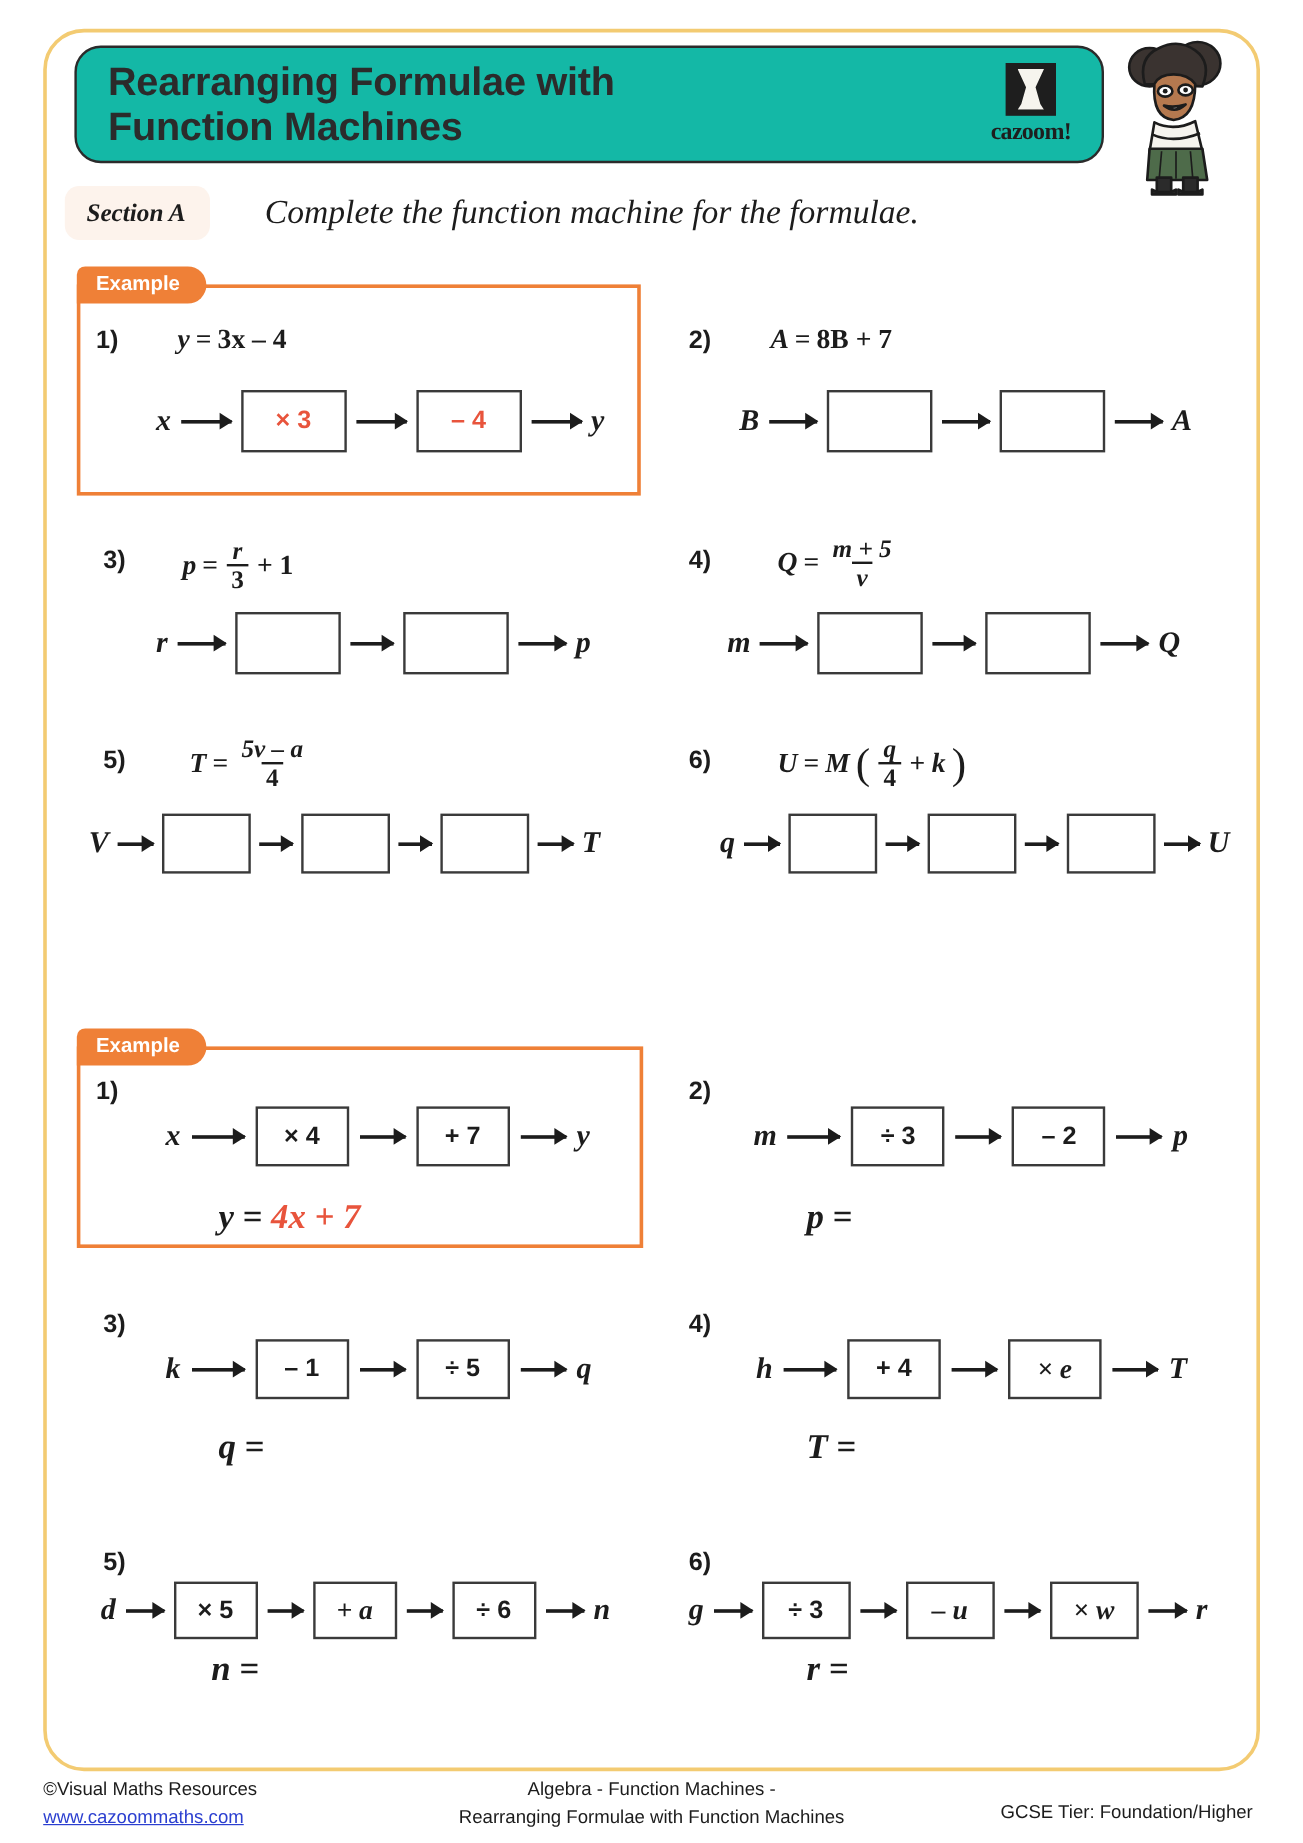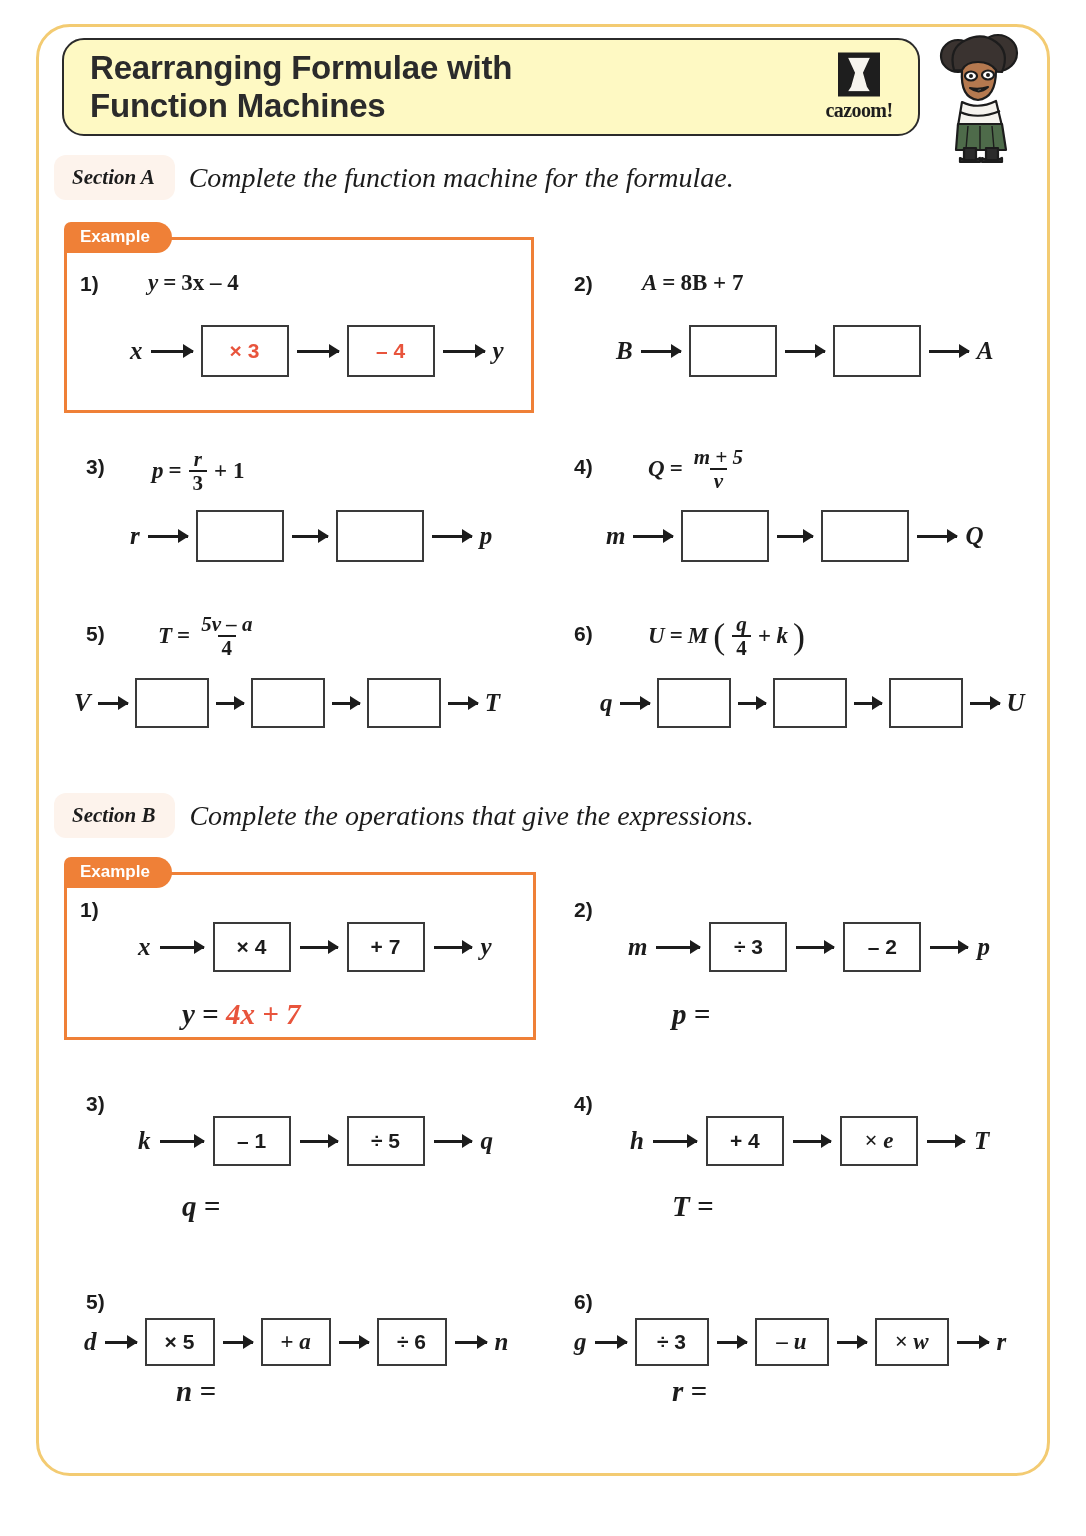--- a/index.html
+++ b/index.html
@@ -21,21 +21,21 @@
     width: 1014px; height: 1452px;
     border: 3px solid #f3cb72;
     border-radius: 34px;
     background: transparent;
   }
   
   .titlebar {
     position: absolute;
     left: 62px; top: 38px;
     width: 858px; height: 98px;
-    background: #fef9c3;
+    background: #14b8a6;
     border: 2.5px solid #2b2b2b;
     border-radius: 22px;
     display: flex; align-items: center;
   }
   .title-text {
     margin-left: 26px;
     font-size: 33px;
     font-weight: bold;
     line-height: 1.14;
     color: #2b2b2b;
@@ -69,21 +69,21 @@
     margin-top: 2px;
     font-family: "Liberation Serif", serif;
     font-weight: bold;
     font-size: 20px;
     letter-spacing: -0.6px;
     color: #1e1e1e;
   }
   
   .mascot { position: absolute; left: 930px; top: 26px; width: 98px; height: 140px; }
   
-  .section-head { position: absolute; display: flex; align-items: center; }
+  .section-head { position: absolute; display: flex; align-items: center; gap: 32px; }
   .section-chip {
     background: #fdf3ec;
     border-radius: 12px;
     padding: 10px 20px 10px 18px;
     font-family: "Liberation Serif", serif;
     font-weight: bold; font-style: italic;
     font-size: 21px; color: #1c1c1c;
   }
   .section-instr {
     margin-left: 14px;
@@ -352,24 +352,20 @@
       <span class="mbox" style="width:74px; height:50px;"></span>
       <span class="arrow" style="width:28px; margin:0 7px;"></span>
       <span class="mbox" style="width:74px; height:50px;"></span>
       <span class="arrow" style="width:28px; margin:0 7px;"></span>
       <span class="mbox" style="width:74px; height:50px;"></span>
       <span class="arrow" style="width:30px; margin:0 7px;"></span>
       <span class="term">U</span>
     </div>
   </div>
 
-  <div class="section-head" style="left:54px; top:793px;">
-    <div class="section-chip">Section B</div>
-    <div class="section-instr">Complete the operations that give the expressions.</div>
-  </div>
 
   <div class="example-box" style="left:64px; top:872px; width:472px; height:168px;">
     <div class="example-tab">Example</div>
   </div>
 
   <div class="prob">
     <div class="prob-num" style="left:80px; top:898px;">1)</div>
     <div class="chain" style="left:138px; top:922px;">
       <span class="term">x</span>
       <span class="arrow" style="width:44px; margin:0 9px;"></span>
@@ -467,14 +463,25 @@
       <span class="mbox var" style="width:74px; height:48px;">× w</span>
       <span class="arrow" style="width:32px; margin:0 8px;"></span>
       <span class="term">r</span>
     </div>
     <div class="answer-line" style="left:672px; top:1375px;">
       <span>r =</span>
       <span class="sol"></span>
     </div>
   </div>
 
+  <div class="footer">
+    <div class="f-left">
+      <div>©Visual Maths Resources</div>
+      <a href="#">www.cazoommaths.com</a>
+    </div>
+    <div class="f-mid">
+      <div>Algebra - Function Machines -</div>
+      <div>Rearranging Formulae with Function Machines</div>
+    </div>
+    <div class="f-right">GCSE Tier: Foundation/Higher</div>
+  </div>
 
 </div>
 
 </body></html>

